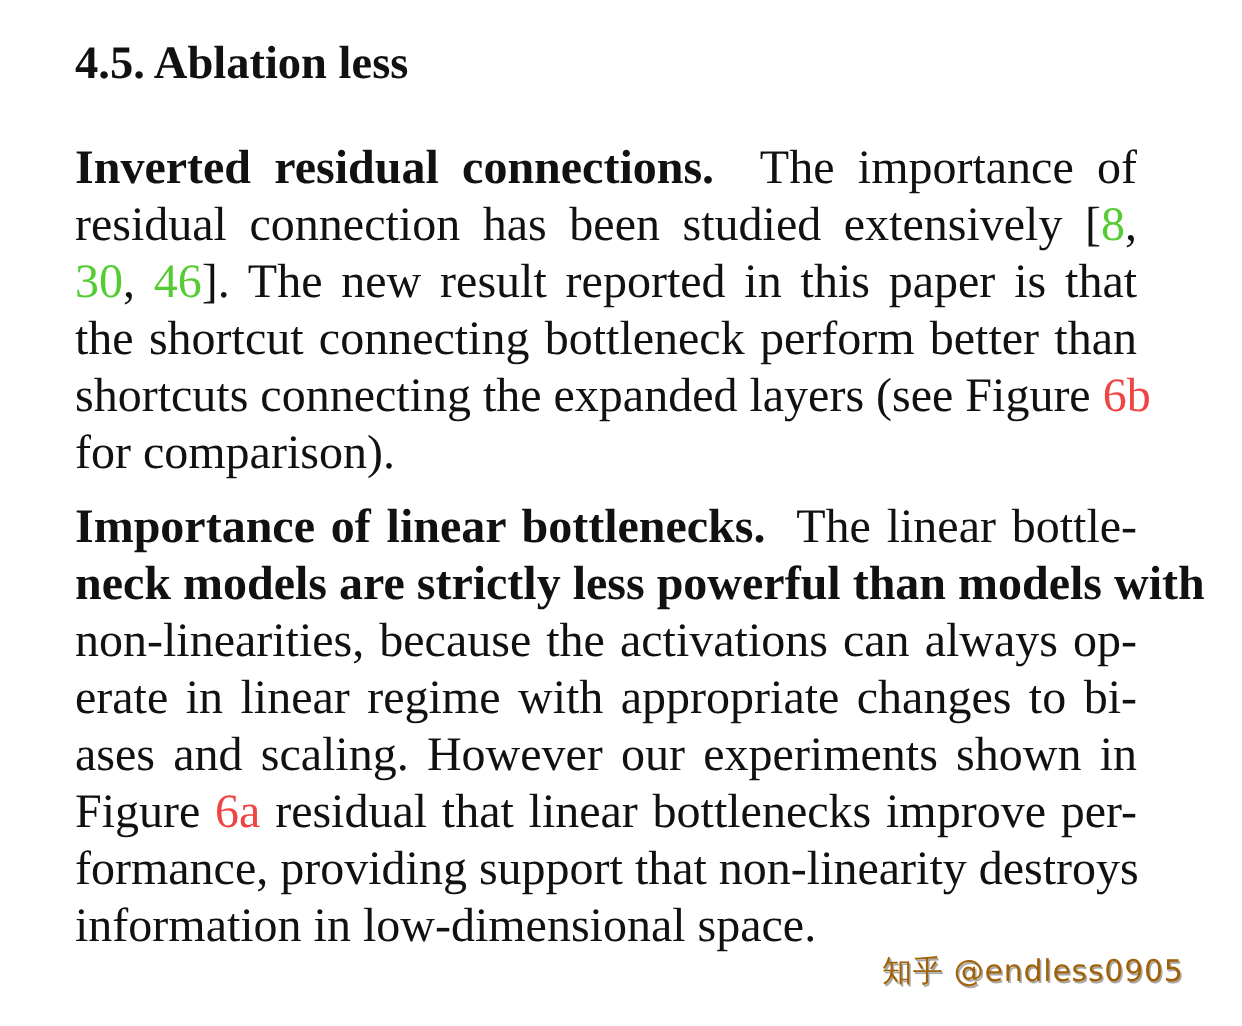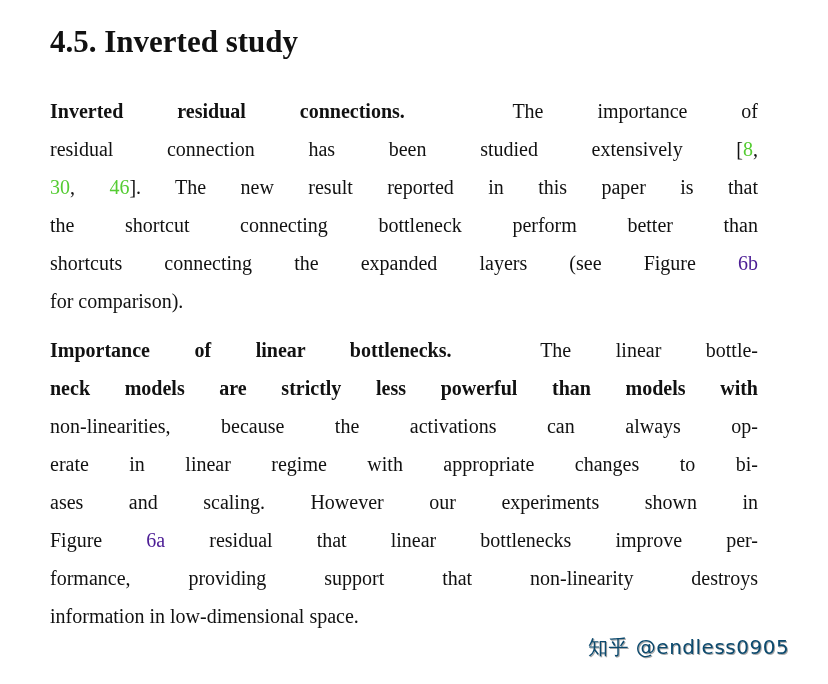--- a/index.html
+++ b/index.html
@@ -28,57 +28,57 @@
       margin: 0;
       font-size: 31px;
       font-weight: bold;
       line-height: 40px;
       white-space: nowrap;
     }
     .line {
       position: absolute;
       left: 0;
       width: 708px;
-      font-size: 20px;
+      font-size: 32px;
       line-height: 38px;
       height: 38px;
       white-space: nowrap;
       text-align: justify;
       text-align-last: justify;
     }
     .line.last {
       text-align-last: left;
     }
     .bold {
       font-weight: bold;
     }
     .cite {
       color: #55cc33;
     }
     .ref {
-      color: #4c1d95;
+      color: #ef4444;
     }
     .watermark {
       position: absolute;
       left: 588px;
       top: 634px;
       font-family: "DejaVu Sans", sans-serif;
       font-size: 20px;
-      color: #0c4a6e;
+      color: #a16207;
       letter-spacing: 0.5px;
       text-shadow: 1px 1px 0 #a8a8a8;
       white-space: nowrap;
     }
   </style>
 </head>
 <body>
 
 <div class="page">
 
-  <h2 class="section-title"><span>4.5.</span> <span>Inverted study</span></h2>
+  <h2 class="section-title"><span>4.5.</span> <span>Ablation less</span></h2>
 
   <div>
     <div class="line" style="top:92px;"><span class="bold">Inverted residual connections.</span>&nbsp; <span>The importance of</span></div>
 
     <div class="line" style="top:130px;"><span>residual connection has been studied extensively [</span><a class="cite">8</a><span>,</span></div>
 
     <div class="line" style="top:168px;"><a class="cite">30</a><span>, </span><a class="cite">46</a><span>]. The new result reported in this paper is that</span></div>
 
     <div class="line" style="top:206px;"><span>the shortcut connecting bottleneck perform better than</span></div>
 

